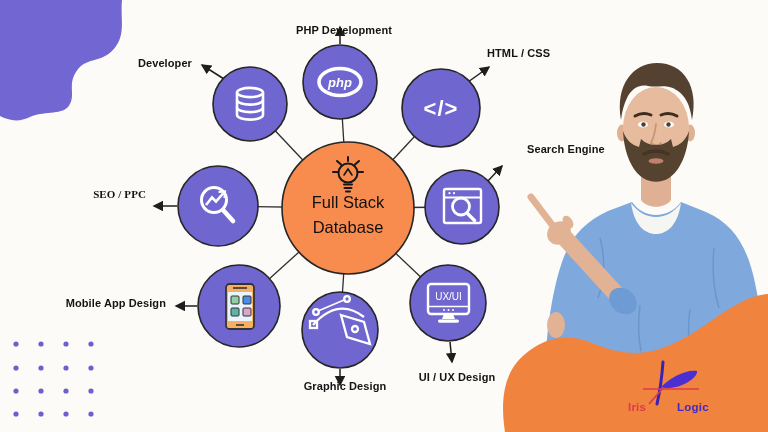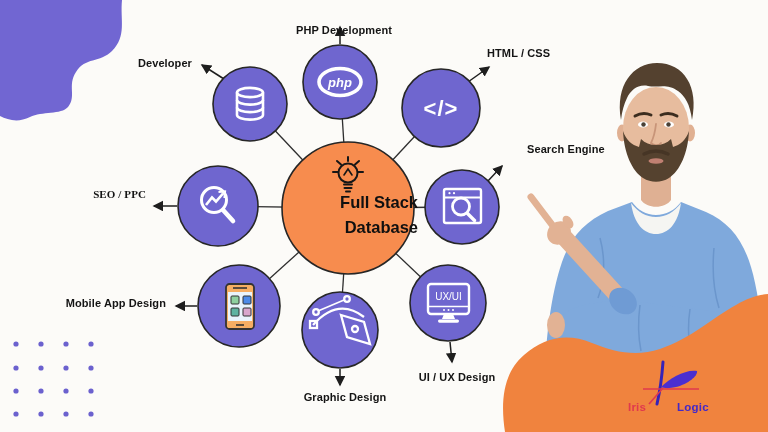--- a/index.html
+++ b/index.html
@@ -4,22 +4,22 @@
 <style>
   html,body{margin:0;padding:0;}
   body{width:768px;height:432px;overflow:hidden;background:#FCFBF8;
        font-family:"Liberation Sans", sans-serif;}
   #stage{position:relative;width:768px;height:432px;}
   svg{position:absolute;left:0;top:0;}
   .node-label{position:absolute;font-size:11px;font-weight:700;color:#141414;
               letter-spacing:.1px;white-space:nowrap;}
   .t-center{text-align:center;}
   .t-right{text-align:right;}
-  #center-label{position:absolute;left:278px;top:190px;width:140px;text-align:right;
-                font-size:16.5px;font-weight:700;color:#101010;line-height:25px;}
+  #center-label{position:absolute;left:278px;top:190px;width:140px;text-align:center;
+                font-size:16.5px;font-weight:400;color:#101010;line-height:25px;}
   #brand-text{position:absolute;left:628px;top:401px;width:80px;text-align:center;
               font-size:11.5px;font-weight:700;letter-spacing:.2px;}
   #brand-part1{color:#E0394E;}
   #brand-part2{color:#4328C8;margin-left:31px;}
 </style>
 </head>
 <body>
 
 <div id="stage">
 
@@ -230,21 +230,21 @@
   </svg>
 
   <div class="node-label t-center" style="left:264px;top:24px;width:160px;">PHP Development</div>
 
   <div class="node-label" style="left:487px;top:47px;">HTML / CSS</div>
 
   <div class="node-label" style="left:500px;top:143px;margin-left:27px;">Search Engine</div>
 
   <div class="node-label t-center" style="left:387px;top:371px;width:140px;">UI / UX Design</div>
 
-  <div class="node-label t-center" style="left:275px;top:391px;width:140px;">Graphic Design</div>
+  <div class="node-label t-center" style="left:275px;top:380px;width:140px;">Graphic Design</div>
 
   <div class="node-label t-right" style="left:46px;top:297px;width:120px;">Mobile App Design</div>
 
   <div class="node-label t-right" style="left:56px;top:188px;width:90px;font-family:Liberation Serif, serif;">SEO / PPC</div>
 
   <div class="node-label t-right" style="left:102px;top:57px;width:90px;">Developer</div>
 
   <div id="center-label">
     <div>Full Stack</div>
     <div>Database</div>

